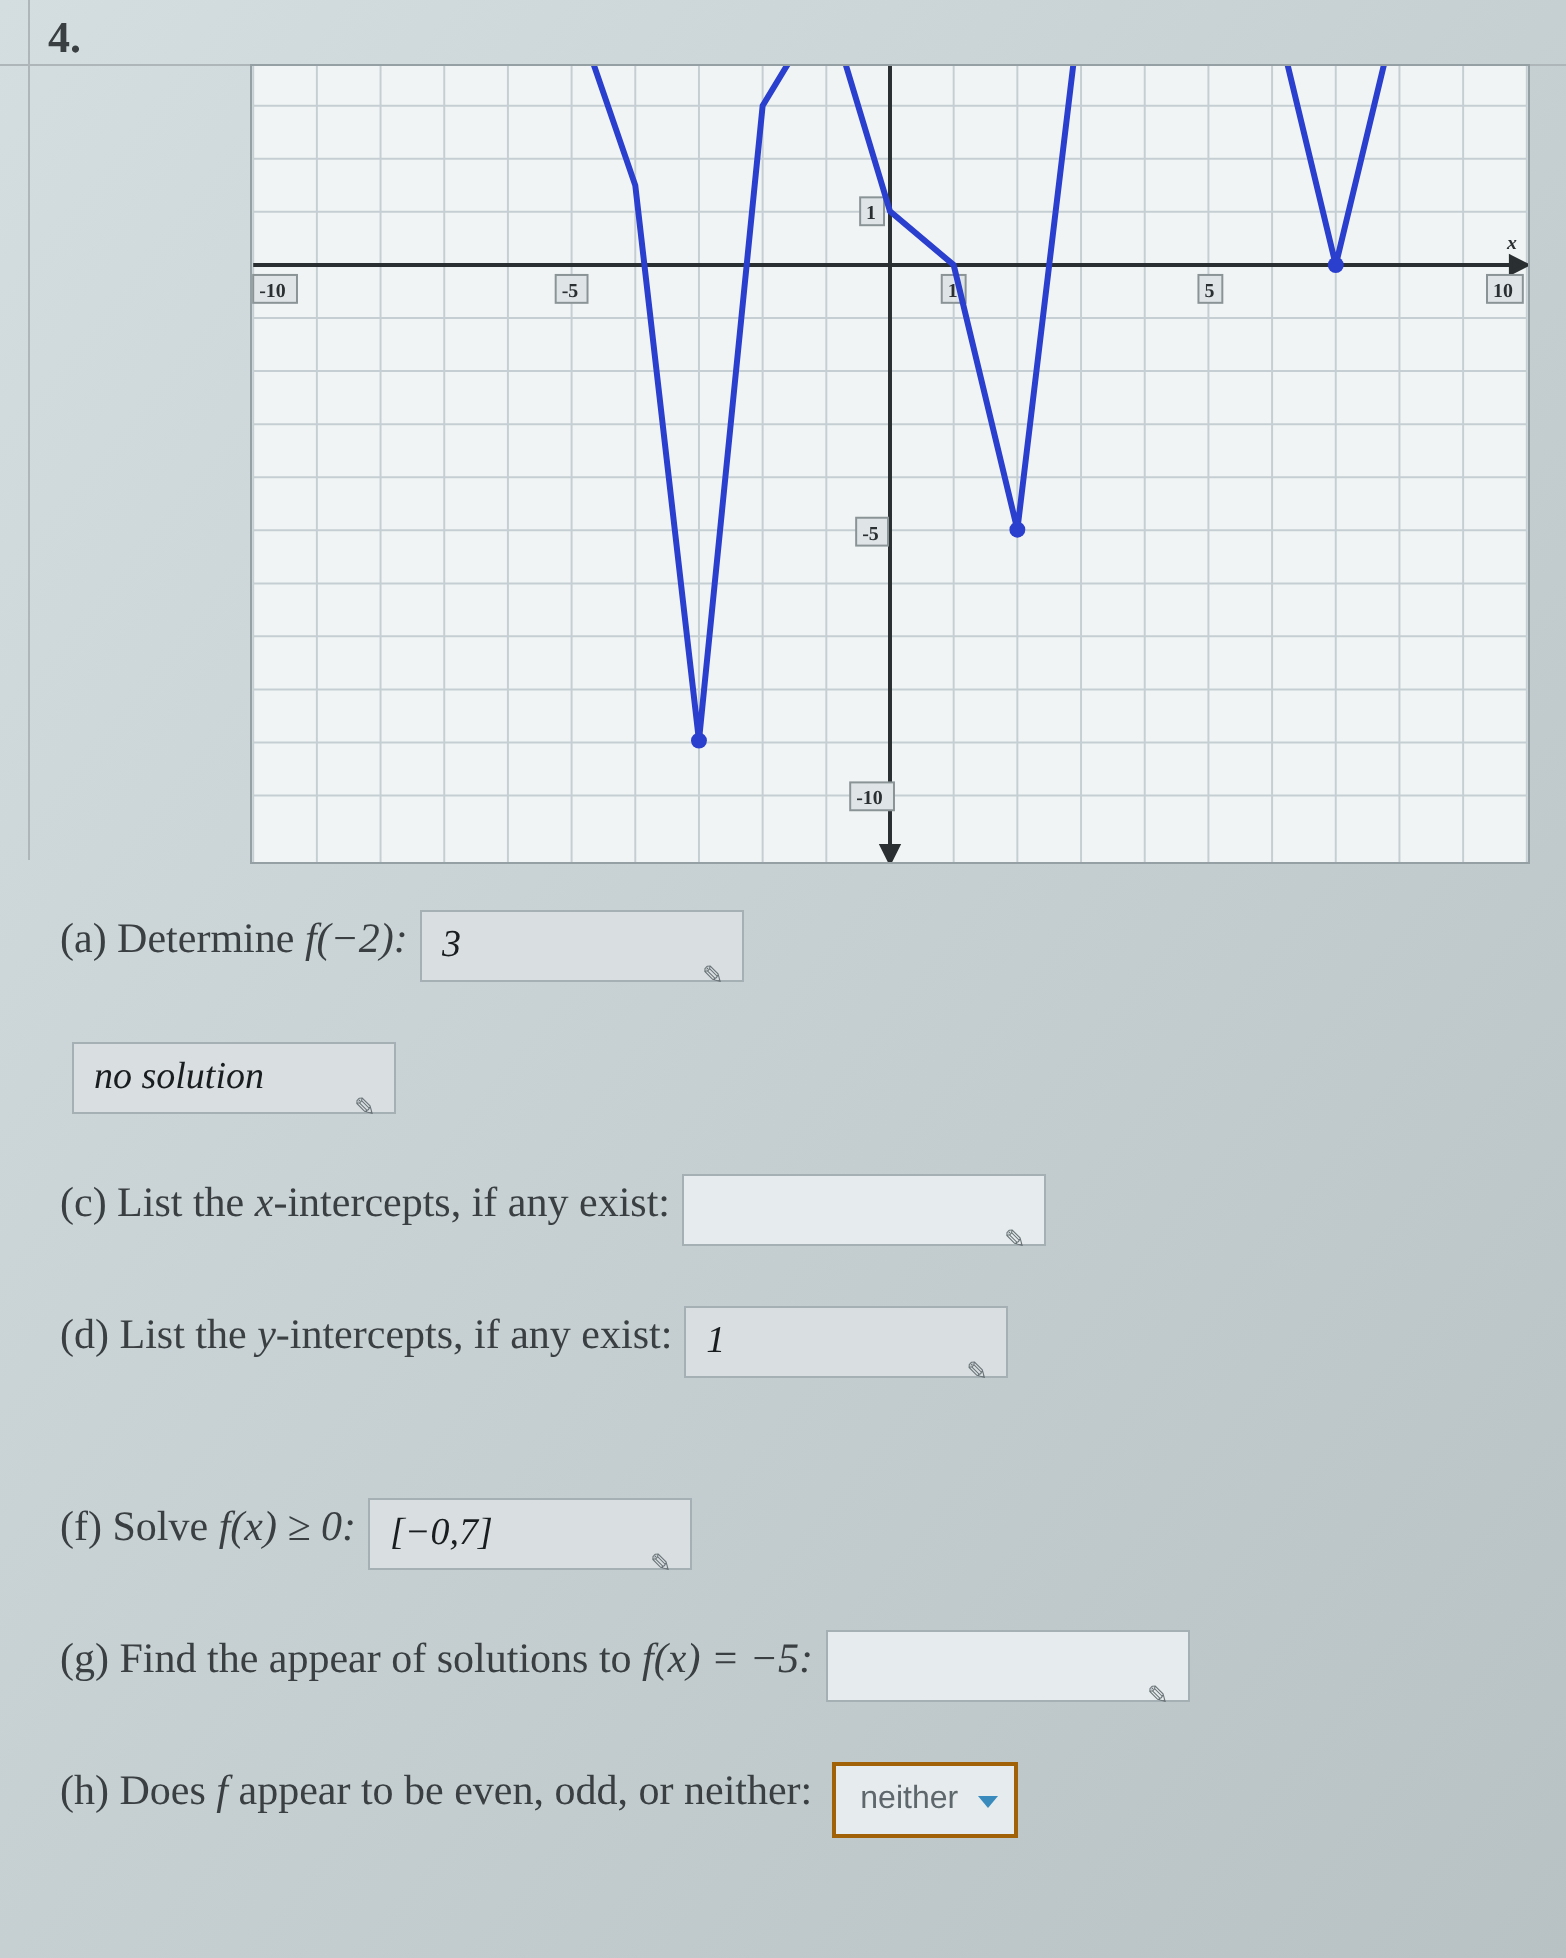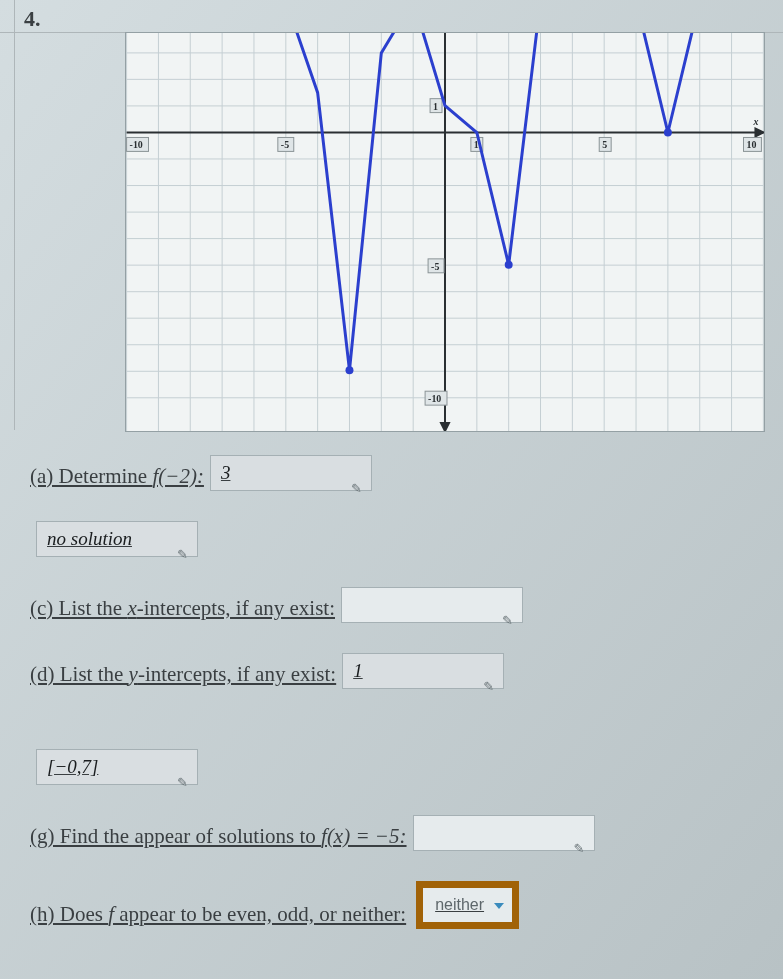--- a/index.html
+++ b/index.html
@@ -61,23 +61,22 @@
     top: 455px;
     left: 30px;
     right: 20px;
     font-size: 21px;
     color: #3a3f42;
   }
   .qrow {
     margin: 0 0 30px 0;
     line-height: 1.4;
     display: flex;
-    align-items: flex-end;
+    align-items: flex-start;
     flex-wrap: wrap;
-    text-decoration: underline;
   }
   .qlabel {
     white-space: nowrap;
   }
   .var-x { font-style: italic; }
   .fn { font-style: italic; }
   .answer-box {
     display: inline-flex;
     align-items: center;
     background: #d9dee1;
@@ -106,21 +105,21 @@
   .pencil::before {
     content: "✎";
     font-size: 13px;
     color: #6a7478;
     font-style: normal;
   }
   .select-box {
     display: inline-flex;
     align-items: center;
     background: #e6ebed;
-    border: 7px solid #a16207;
+    border: 2px solid #a16207;
     padding: 3px 28px 3px 12px;
     margin-left: 10px;
     height: 28px;
     position: relative;
     font-family: Arial, sans-serif;
     font-size: 16px;
     color: #5e676b;
     font-style: normal;
   }
   .select-box::after {
@@ -256,20 +255,23 @@
       <span class="answer-box">
         <span>1</span>
           <span class="pencil"></span>
       </span>
     </div>
 
     <div class="qrow">
     </div>
 
     <div class="qrow">
+      <span class="qlabel">
+        <span>(f) Solve </span><span class="fn">f(x) ≥ 0: </span>
+      </span>
       <span class="answer-box">
         <span>[−0,7]</span>
           <span class="pencil"></span>
       </span>
     </div>
 
     <div class="qrow">
       <span class="qlabel">
         <span>(g) Find the appear of solutions to </span><span class="fn">f(x) = −5: </span>
       </span>

